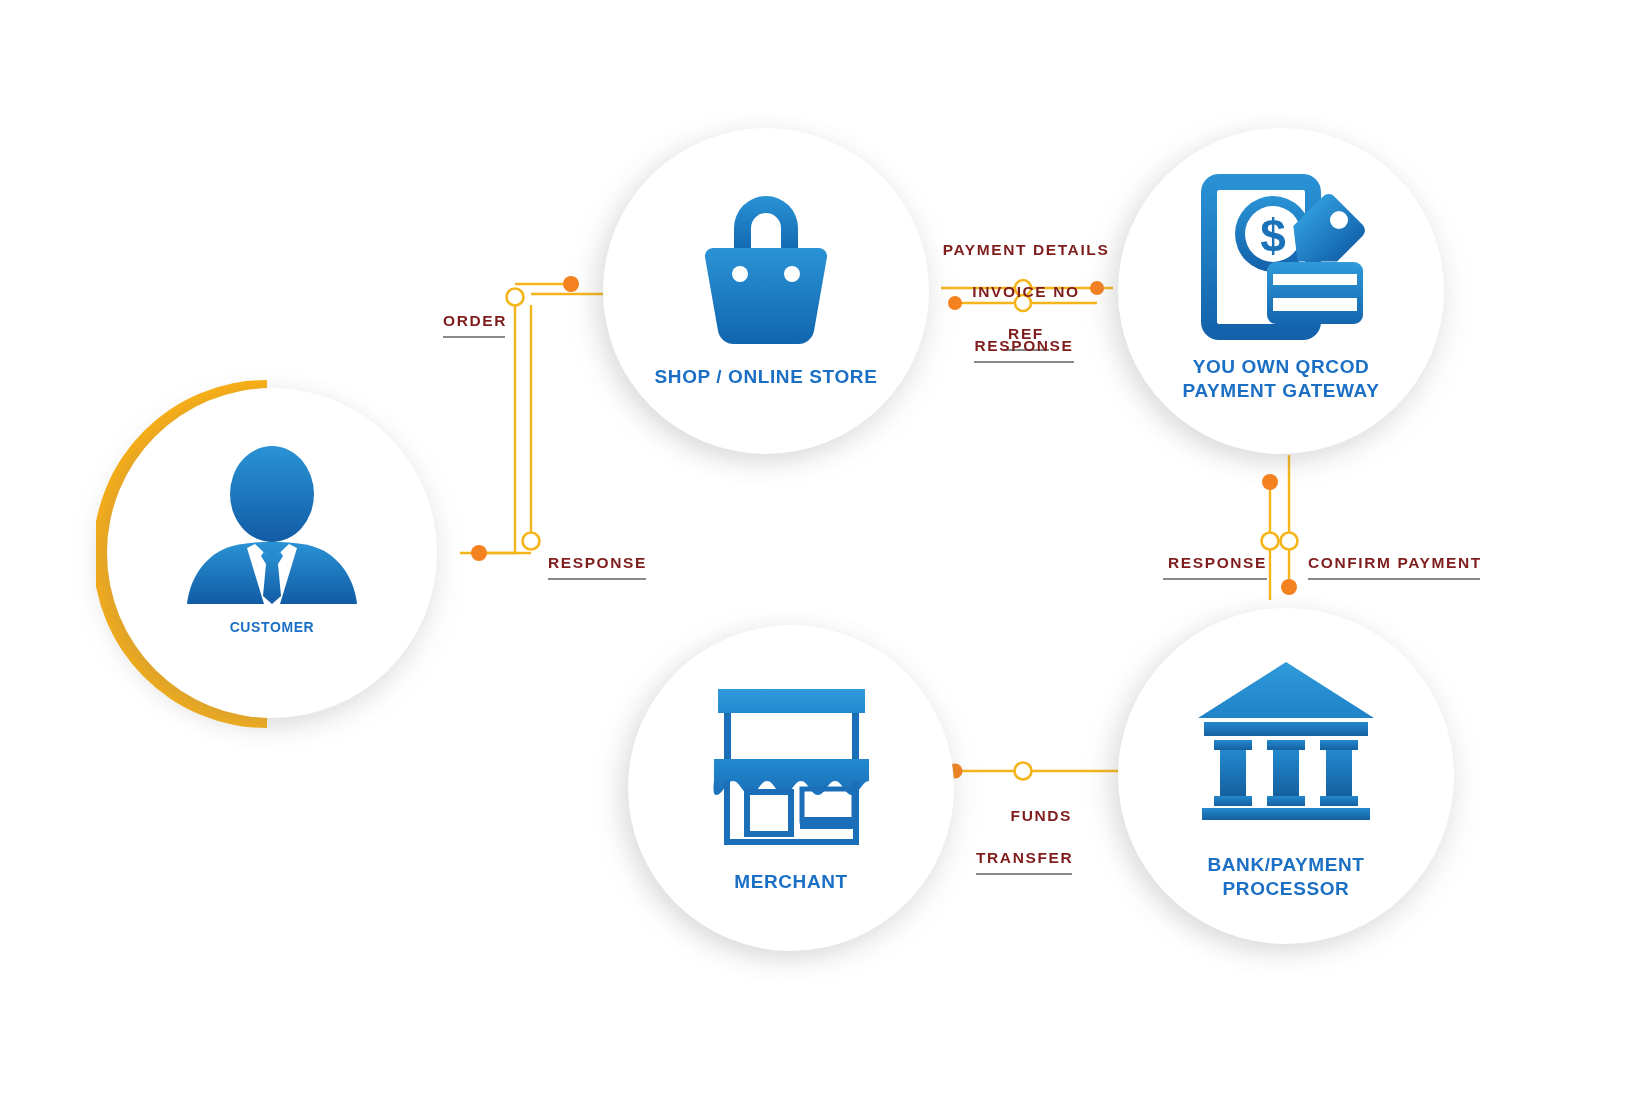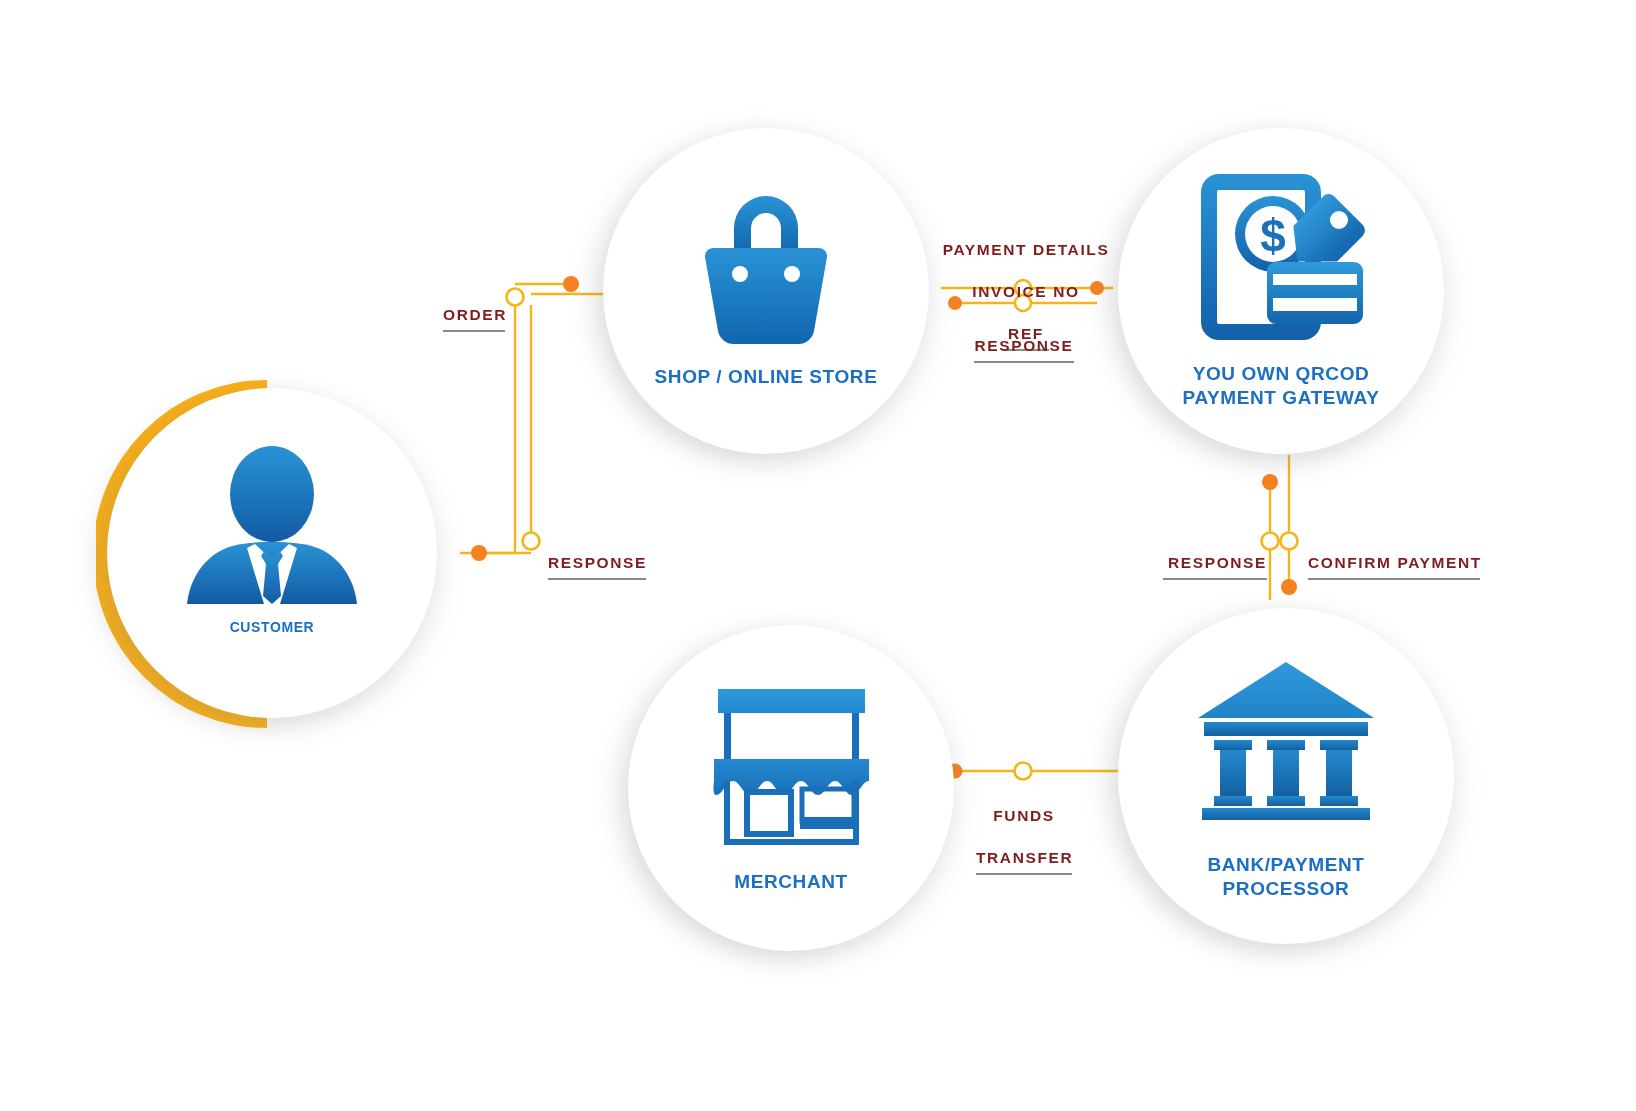--- a/index.html
+++ b/index.html
@@ -31,60 +31,60 @@
             pointer-events:none;}
 
   
   #node-shop{left:603px;top:128px;width:326px;height:326px;}
   #node-shop .icon-wrap{margin-top:48px;}
   #node-shop .node-label{margin-top:14px;}
 
   
   #node-gateway{left:1118px;top:128px;width:326px;height:326px;}
   #node-gateway .icon-wrap{margin-top:42px;}
-  #node-gateway .node-label{margin-top:12px;}
+  #node-gateway .node-label{margin-top:5px;}
 
   
   #node-merchant{left:628px;top:625px;width:326px;height:326px;}
   #node-merchant .icon-wrap{margin-top:60px;}
   #node-merchant .node-label{margin-top:20px;}
 
   
   #node-bank{left:1118px;top:608px;width:336px;height:336px;}
   #node-bank .icon-wrap{margin-top:48px;}
   #node-bank .node-label{margin-top:32px;}
 
   
   .conn-label{
     position:absolute;
     font-size:15.5px;font-weight:bold;color:#7f1d1d;
     letter-spacing:1.6px;line-height:1.35;
     white-space:pre-line;
   }
   .conn-label .ul{display:block;height:2px;background:#8a8a8a;margin-top:4px;}
 
-  #lbl-order{left:443px;top:284px;text-align:left;}
+  #lbl-order{left:443px;top:290px;text-align:left;}
   #lbl-order .ul{width:62px;}
 
   #lbl-response-cust{left:548px;top:532px;text-align:left;}
   #lbl-response-cust .ul{width:98px;}
 
   #lbl-payment-details{left:941px;top:219px;text-align:center;width:170px;}
   #lbl-payment-details .ul{width:46px;margin-left:auto;margin-right:auto;}
 
   #lbl-response-gw{left:974px;top:315px;text-align:center;width:100px;}
   #lbl-response-gw .ul{width:100px;}
 
   #lbl-response-bank{left:1163px;top:532px;text-align:right;width:104px;}
   #lbl-response-bank .ul{width:104px;}
 
   #lbl-confirm-payment{left:1308px;top:532px;text-align:left;width:176px;}
   #lbl-confirm-payment .ul{width:172px;}
 
-  #lbl-funds{left:976px;top:785px;text-align:center;width:96px;}
+  #lbl-funds{left:976px;top:785px;text-align:right;width:96px;}
   #lbl-funds .ul{width:96px;}
 </style>
 </head>
 <body>
 
 <div id="stage">
 
   <svg id="connector-svg" width="1636" height="1111" style="position:absolute;left:0;top:0;">
     <g fill="none" stroke="#f5b51a" stroke-width="2.4">
 

